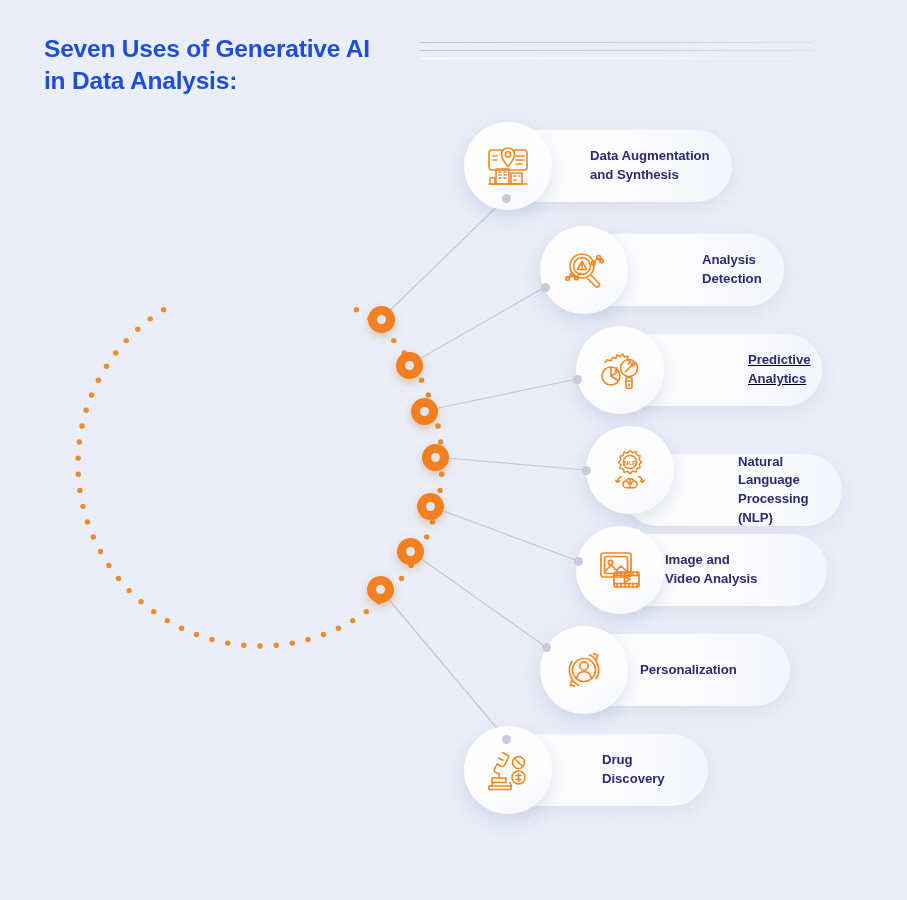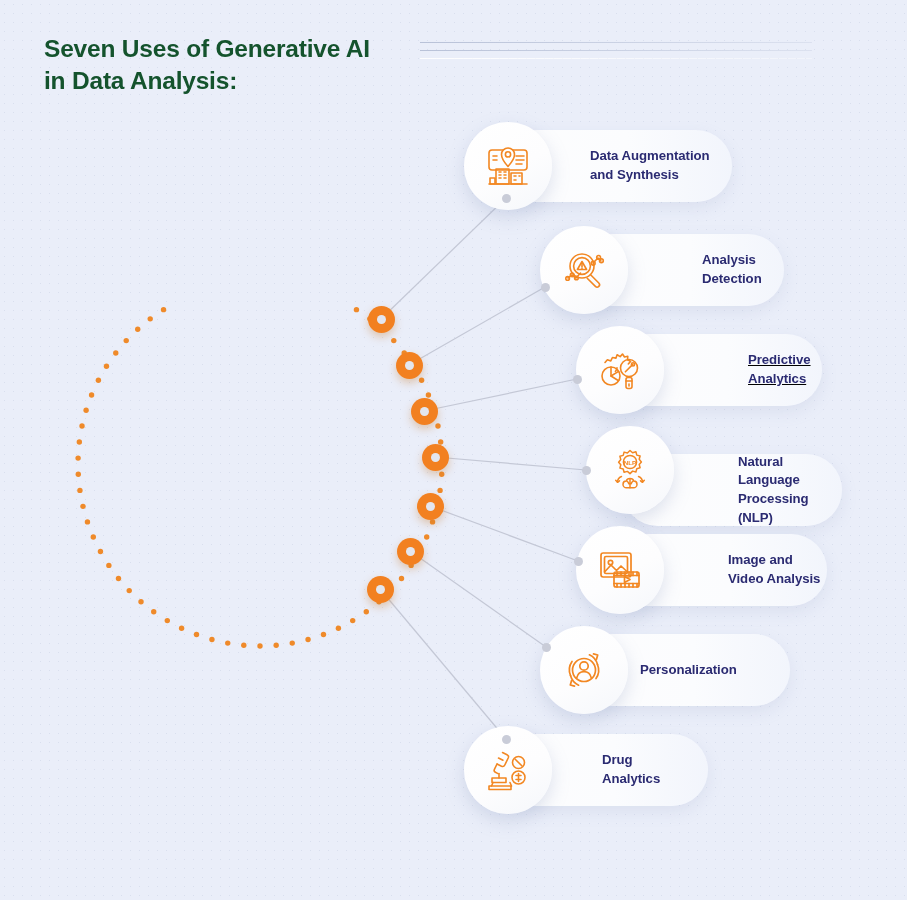--- a/index.html
+++ b/index.html
@@ -31,21 +31,21 @@
     position: absolute;
     inset: 0;
     z-index: 2;
   }
 
   
   #title {
     position: absolute;
     left: 44px;
     top: 33px;
-    color: #14532d;
+    color: #1d4ed8;
     font-size: 24.5px;
     font-weight: bold;
     line-height: 1.32;
     letter-spacing: -0.2px;
     white-space: pre-line;
   }
 
   #title-rules {
     position: absolute;
     left: 420px;
@@ -343,21 +343,21 @@
 <path d="M25 33.8v9M22.2 36.4c.8.5 1.4 1.3 1.5 2.3M27.8 36.4c-.8.5-1.4 1.3-1.5 2.3"></path>
 <path d="M16.5 31.5c-2.5 1-4 3.2-4 5.8M33.5 31.5c2.5 1 4 3.2 4 5.8"></path>
 <path d="M12.5 37.3l-1.8-2M12.5 37.3l2-1.5M37.5 37.3l1.8-2M37.5 37.3l-2-1.5"></path>
 </svg>
         </div>
         <div class="marker" style="left: 421.5px; top: 443.5px;"></div>
         <div class="endpoint" style="left: 581.5px; top: 465.5px;"></div>
       </div>
       <div class="node">
         <div class="pill" style="left: 612px; top: 534px; width: 215px;">
-          <div class="pill-label" style="margin-left: 116px;">Image and
+          <div class="pill-label" style="margin-left: 53px;">Image and
 Video Analysis</div>
         </div>
         <div class="icon-circle" style="left: 576px; top: 526px;">
           <svg width="50" height="50" viewBox="0 0 50 50" fill="none" stroke="#f28722" stroke-width="1.7" stroke-linecap="round" stroke-linejoin="round">
 <rect x="6" y="8" width="30" height="24" rx="2.2"></rect>
 <rect x="9.5" y="11.5" width="23" height="17" rx="1.4"></rect>
 <circle cx="15.5" cy="17.5" r="2.2"></circle>
 <path d="M9.5 27l6.5-7 5.5 5.5 4.5-4.5 6.5 6"></path>
 <rect x="19" y="27" width="25" height="15" rx="2"></rect>
 <path d="M19 30.5h25M19 38.5h25"></path>
@@ -385,21 +385,21 @@
 <path d="M34.5 8.9l4.2 1.1-1.2 4.3"></path>
 <path d="M15.5 41.1l-4.2-1.1 1.2-4.3"></path>
 </svg>
         </div>
         <div class="marker" style="left: 396.5px; top: 537.5px;"></div>
         <div class="endpoint" style="left: 541.5px; top: 642.5px;"></div>
       </div>
       <div class="node">
         <div class="pill" style="left: 500px; top: 734px; width: 208px;">
           <div class="pill-label" style="margin-left: 102px;">Drug
-Analytics</div>
+Discovery</div>
         </div>
         <div class="icon-circle" style="left: 464px; top: 726px;">
           <svg width="50" height="50" viewBox="0 0 50 50" fill="none" stroke="#f28722" stroke-width="1.6" stroke-linecap="round" stroke-linejoin="round">
 <path d="M19.5 7.5l4.5 2.2a2.5 2.5 0 011.2 3.3l-3.4 7a2.5 2.5 0 01-3.3 1.2l-4.5-2.2"></path>
 <path d="M15.5 13l4.5 2.2"></path>
 <path d="M14 19l-2.6 5.4a2.2 2.2 0 001 2.9l2.6 1.3"></path>
 <path d="M9 33h14v4.5H9z"></path>
 <path d="M6 41h22v3.5H6z"></path>
 <path d="M16 28.5v4.5"></path>
 <path d="M10 37.5l-1.5 3.5M27 37.5l1.5 3.5"></path>

